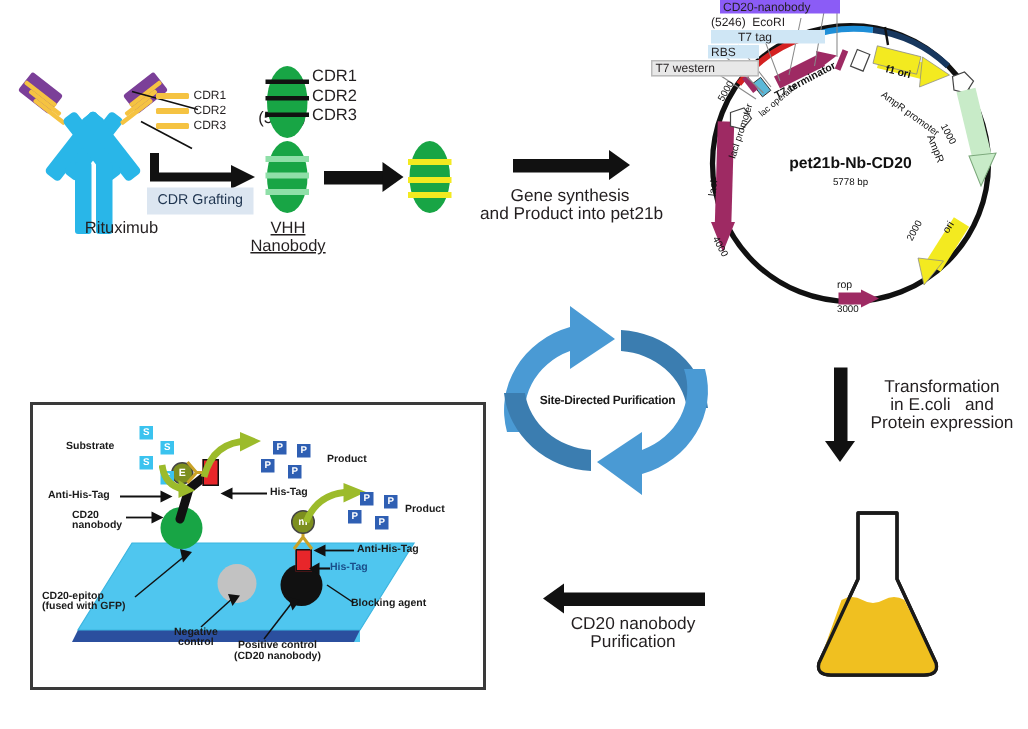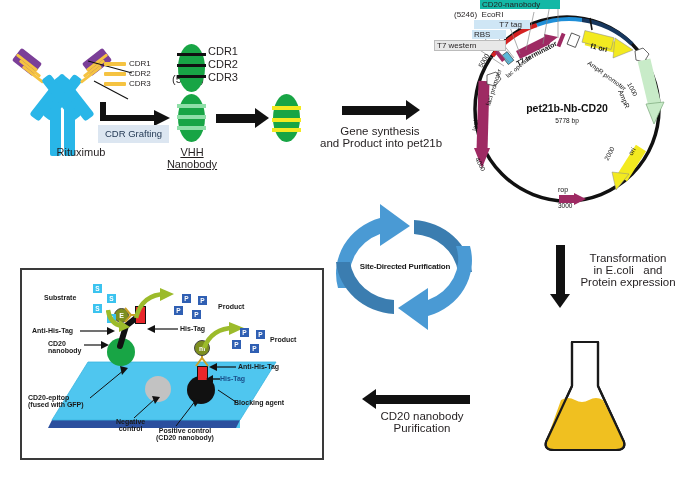--- a/index.html
+++ b/index.html
@@ -220,23 +220,23 @@
       <text x="128" y="196" fill="#111" font-size="7" font-family="Liberation Sans, sans-serif">rop</text>
       <text x="47" y="135" fill="#111" font-size="7" font-family="Liberation Sans, sans-serif" transform="rotate(-84 47 135)">lacI</text>
       <text x="60" y="110" fill="#111" font-size="6.5" font-family="Liberation Sans, sans-serif" transform="rotate(-72 60 110)">lacI promoter</text>
 
       <text x="137" y="116" fill="#111" font-size="10.5" font-weight="bold" text-anchor="middle" font-family="Liberation Sans, sans-serif">pet21b-Nb-CD20</text>
       <text x="137" y="127" fill="#111" font-size="6.5" text-anchor="middle" font-family="Liberation Sans, sans-serif">5778 bp</text>
     </svg>
   </div>
 
   <div class="abs" style="left:430px;top:0px;width:140px;height:52px;">
-    <div class="label label-sm" style="left:50px;top:0px;width:76px;text-align:left;background:#14b8a6;padding:0 2px;">CD20-nanobody</div>
-    <div class="label label-sm" style="left:24px;top:10px;width:78px;text-align:left;">(5246)  EcoRI</div>
-    <div class="label label-sm" style="left:44px;top:20px;width:40px;text-align:right;background:#cfe6f5;padding:0 8px;">T7 tag</div>
+    <div class="label label-sm" style="left:50px;top:0px;width:76px;text-align:left;background:#8b5cf6;padding:0 2px;">CD20-nanobody</div>
+    <div class="label label-sm" style="left:44px;top:10px;width:78px;text-align:left;">(5246)  EcoRI</div>
+    <div class="label label-sm" style="left:44px;top:20px;width:40px;text-align:left;background:#cfe6f5;padding:0 18px;">T7 tag</div>
     <div class="label label-sm" style="left:42px;top:30px;width:30px;text-align:left;background:#cfe6f5;padding:0 2px;">RBS</div>
     <div class="label label-sm" style="left:4px;top:40px;width:66px;text-align:left;background:#e8e8e8;padding:0 2px;border:0.5px solid #bbb;">T7 western</div>
   </div>
 
   <div class="arrow-d" style="left:556px;top:245px;width:9px;height:50px;"></div>
   <div class="label" style="left:568px;top:252px;width:120px;font-size:11.5px;text-align:center;">Transformation
 in E.coli   and
 Protein expression</div>
 
   <div class="flask-wrap">

